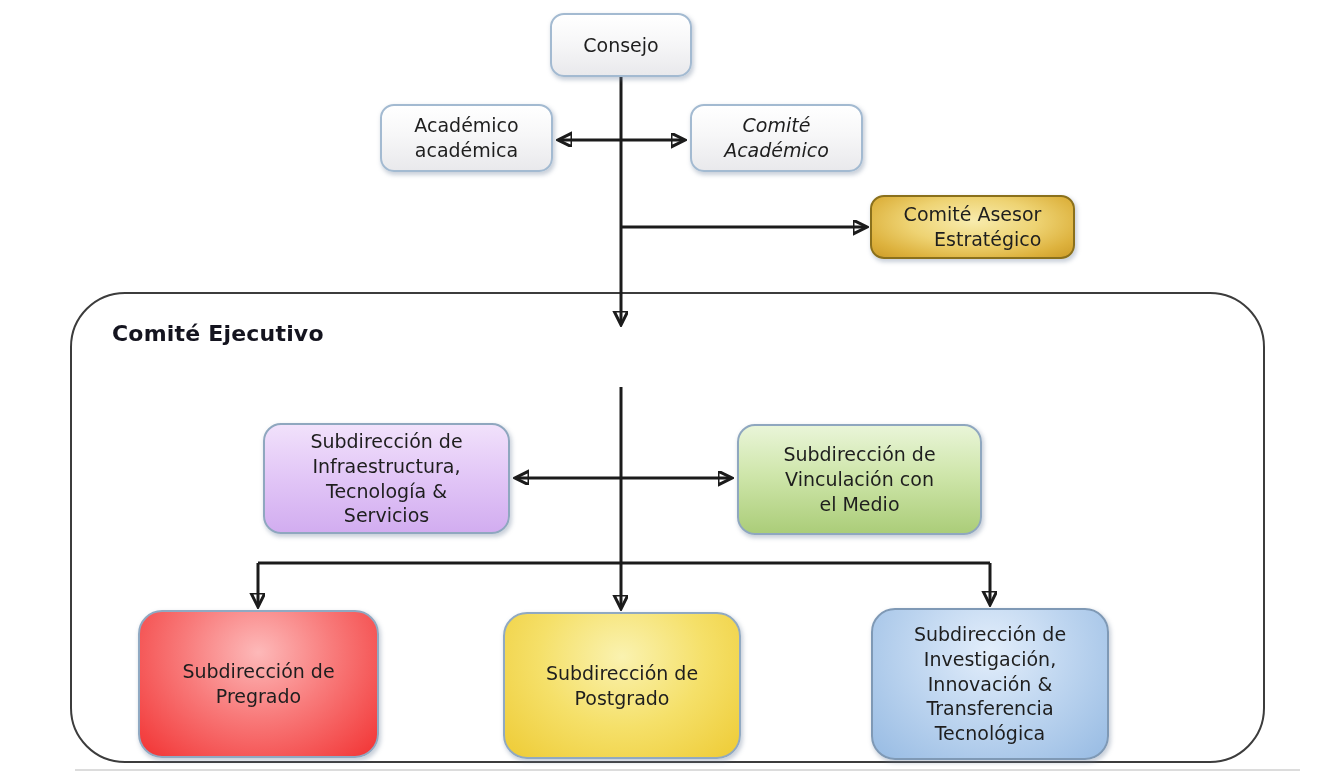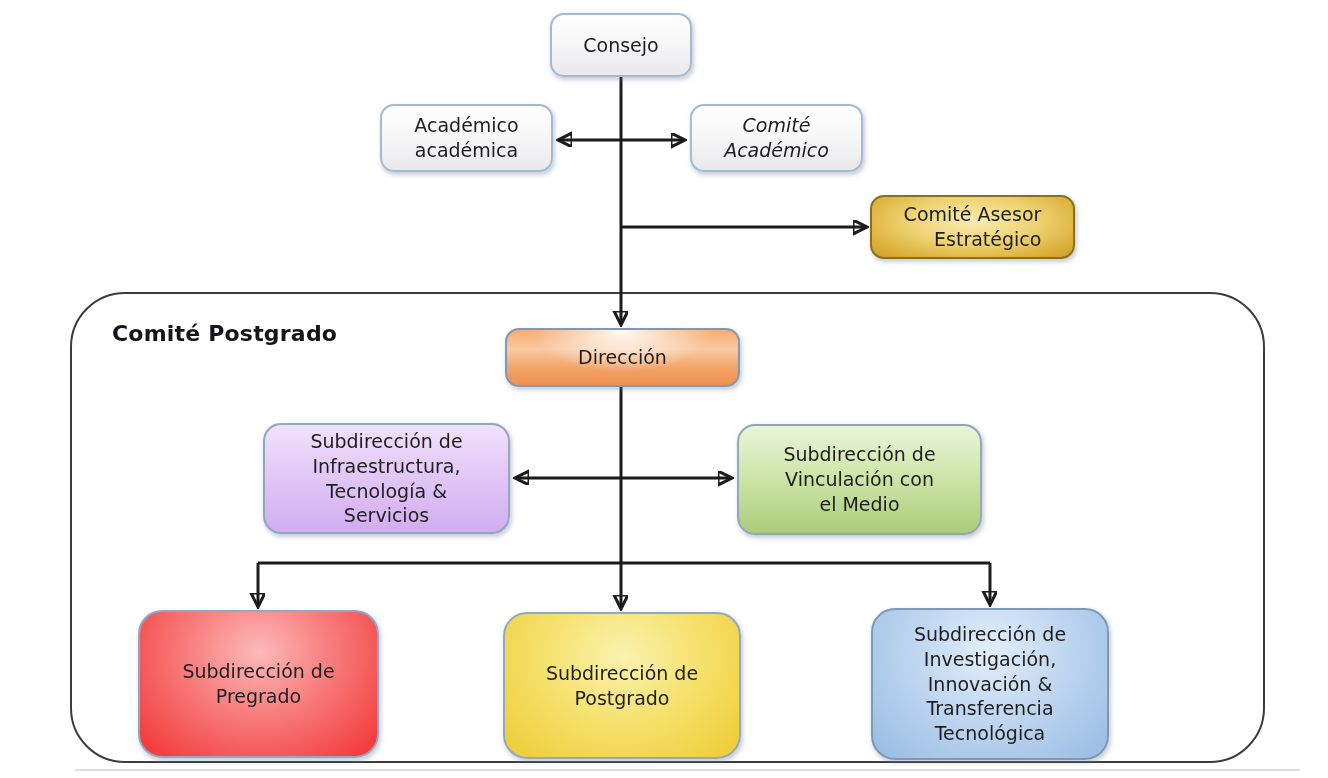--- a/index.html
+++ b/index.html
@@ -80,21 +80,21 @@
   }
 </style>
 </head>
 <body>
 
 <div class="canvas">
 
   <div class="page-divider"></div>
 
   <div class="exec-frame">
-    <div class="exec-label">Comité Postgrado</div>
+    <div class="exec-label">Comité Ejecutivo</div>
   </div>
 
   <svg class="edges" viewBox="0 0 1328 778" xmlns="http://www.w3.org/2000/svg" aria-hidden="true">
     <defs>
       <marker id="arr" markerUnits="userSpaceOnUse" markerWidth="16" markerHeight="16" refX="13" refY="7" orient="auto-start-reverse">
         <path d="M0,0 L14,7 L0,14 Z" fill="#1b1b1b" stroke="none"></path>
       </marker>
     </defs>
     <path d="M621 77 L621 324" marker-end="url(#arr)"></path>
     <path d="M559 140 L684 140" marker-start="url(#arr)" marker-end="url(#arr)"></path>
@@ -118,23 +118,20 @@
   <div class="node n-white" id="n-academico">
     <span class="lbl">Comité
 Académico</span>
   </div>
 
   <div class="node n-gold" id="n-asesor">
     <span class="lbl">Comité Asesor
 Estratégico</span>
   </div>
 
-  <div class="node n-orange" id="n-direccion">
-    <span class="lbl">Dirección</span>
-  </div>
 
   <div class="node n-purple" id="n-infra">
     <span class="lbl">Subdirección de
 Infraestructura,
 Tecnología &amp;
 Servicios</span>
   </div>
 
   <div class="node n-green" id="n-vinculacion">
     <span class="lbl">Subdirección de

